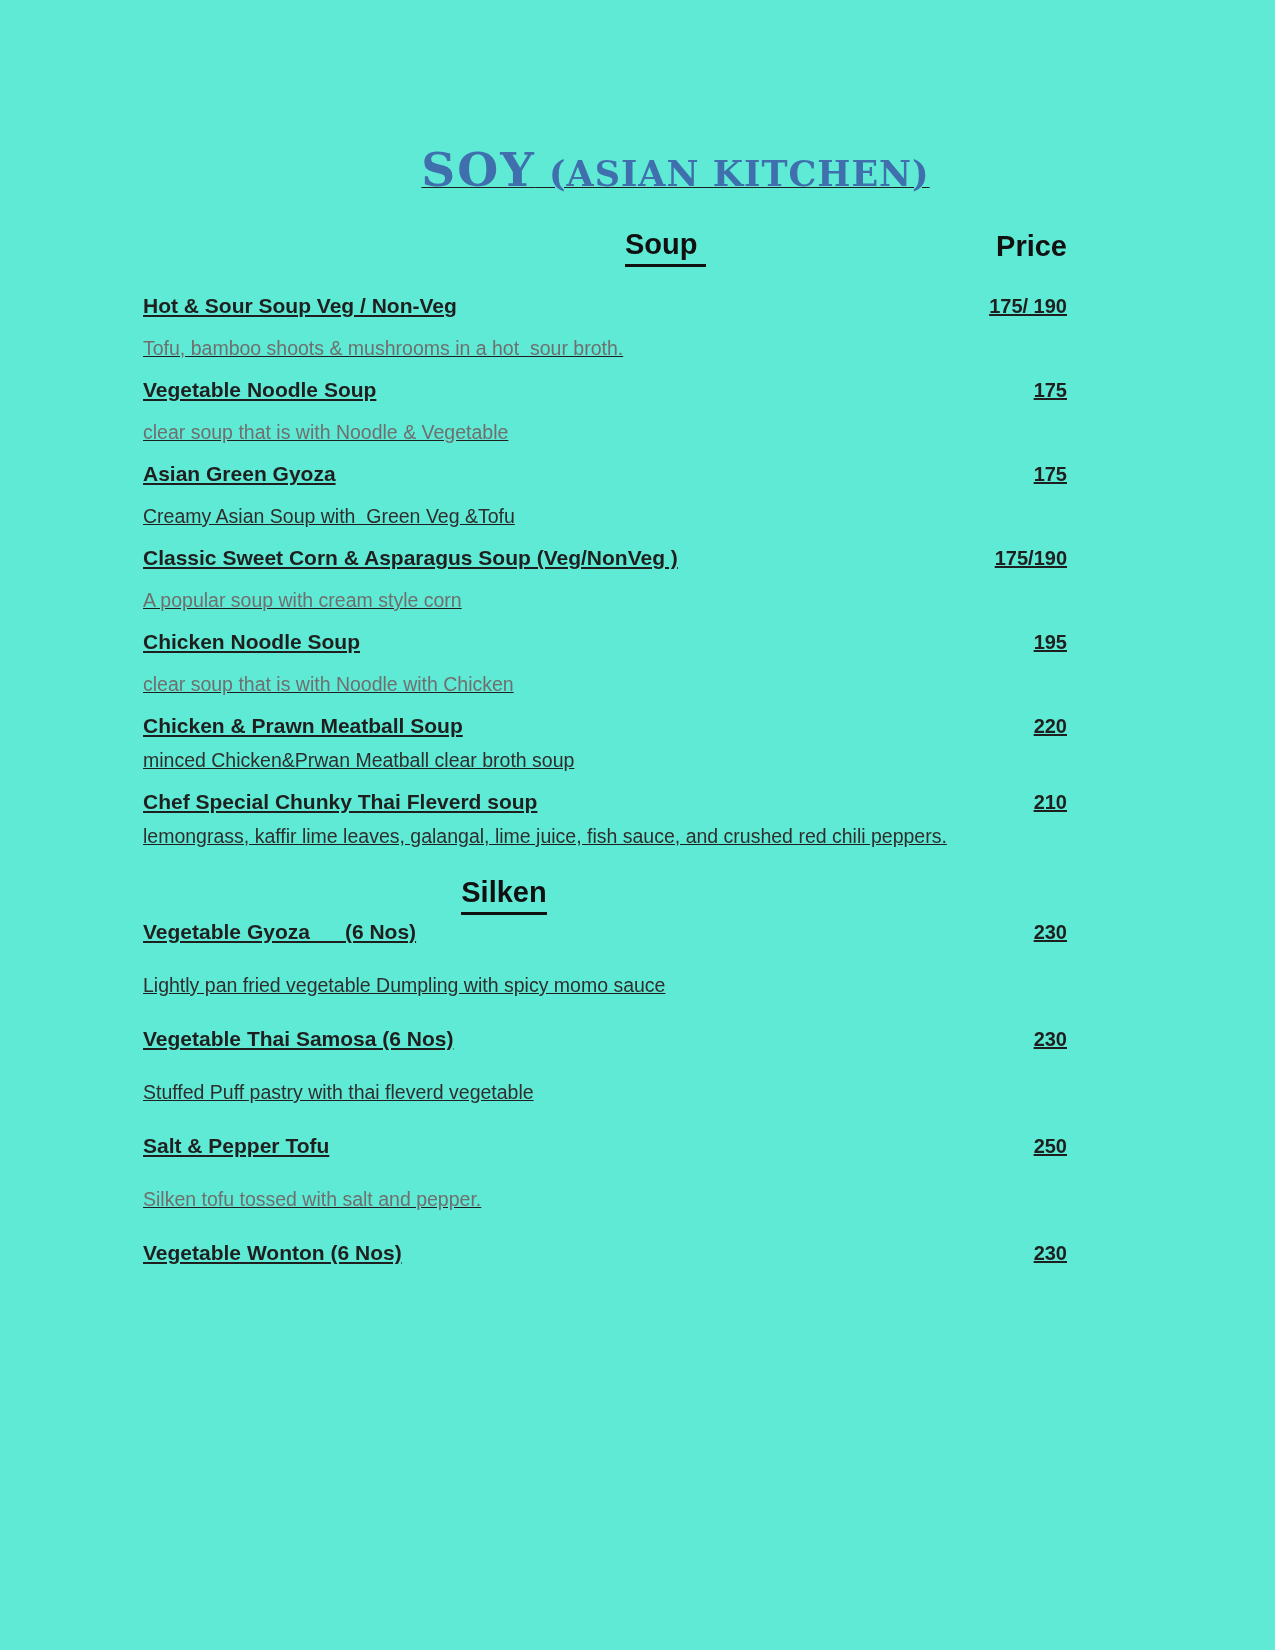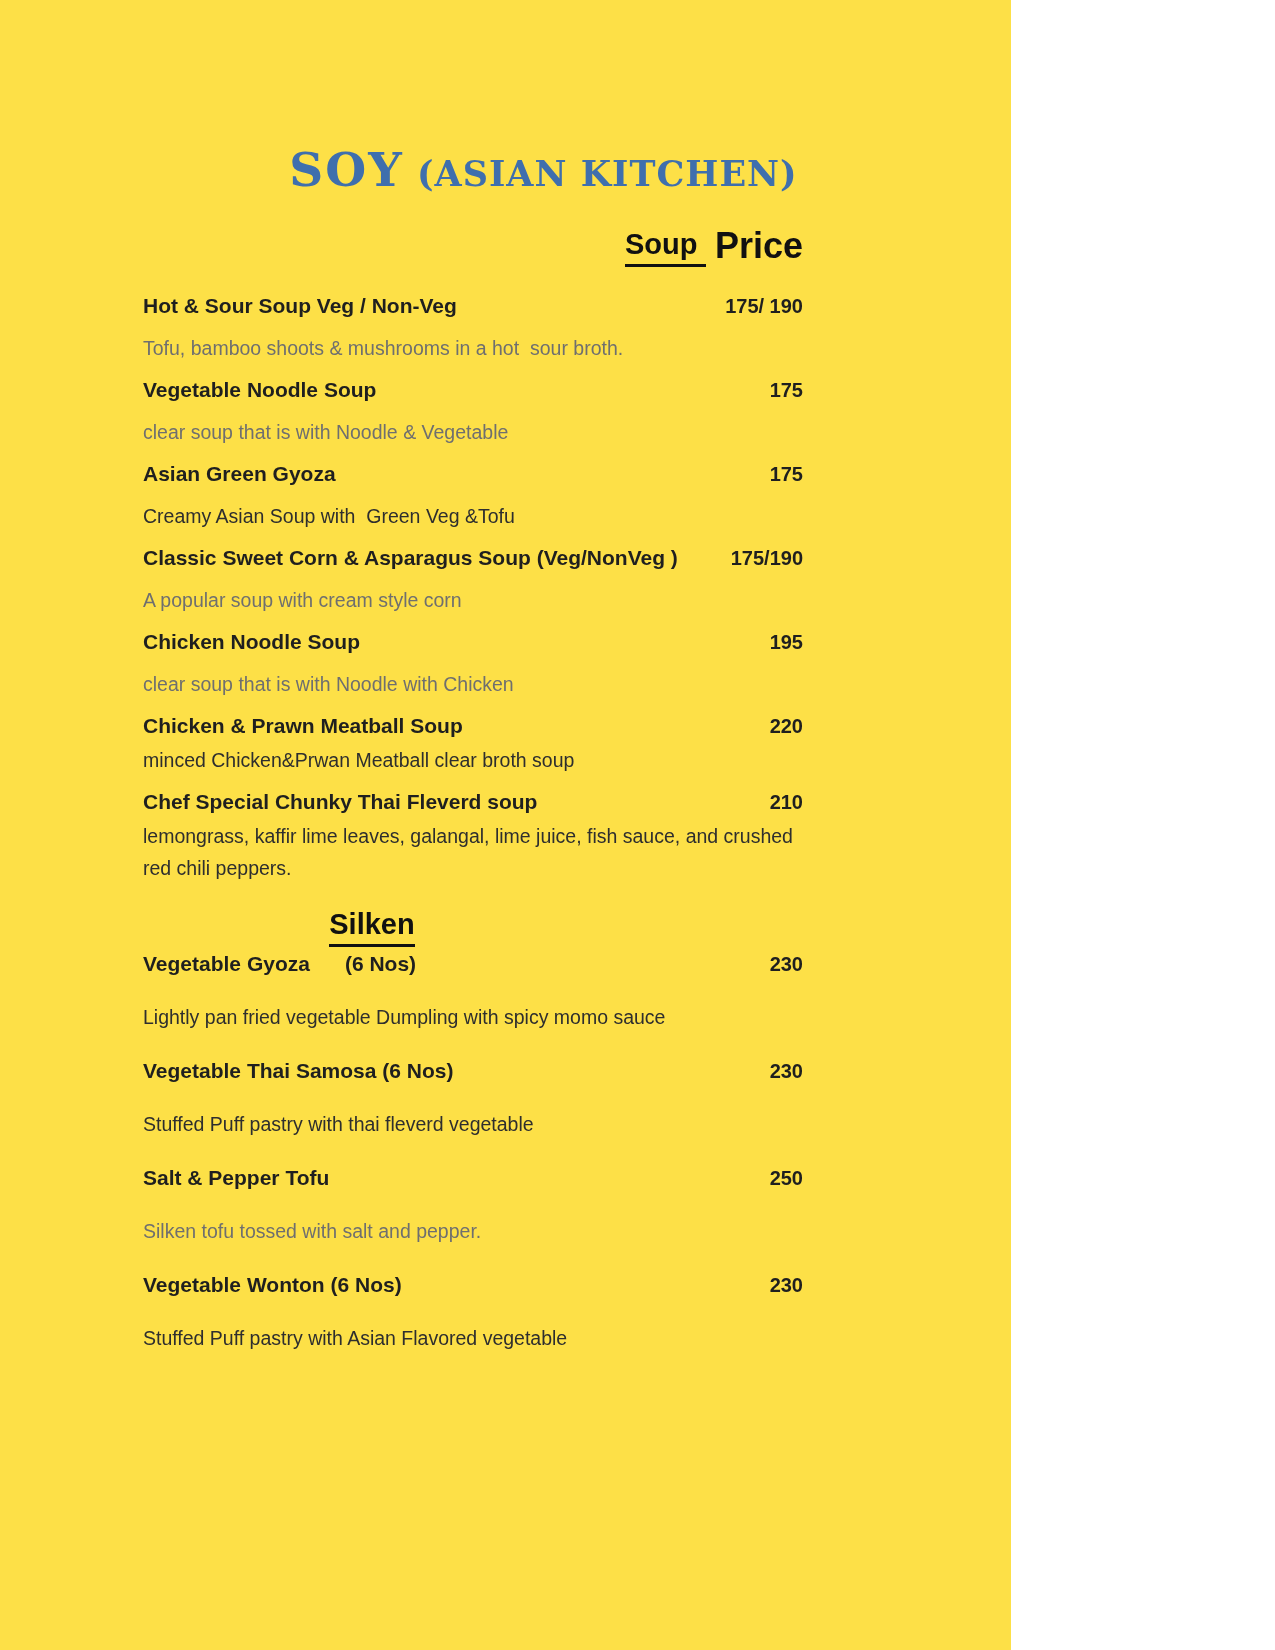--- a/index.html
+++ b/index.html
@@ -1,23 +1,24 @@
 <!DOCTYPE html>
 <html><head>
 <meta charset="utf-8">
 <style>
   html, body { margin: 0; padding: 0; background: #ffffff; }
   .page {
     position: relative;
-    width: 1011px;
+    width: 1275px;
     height: 1650px;
-    background: #fde047;
+    background: #5eead4;
     font-family: "Liberation Sans", sans-serif;
     color: #1f1f1f;
     overflow: hidden;
+    text-decoration: underline;
   }
   .title {
     margin-top: 146px;
     text-align: center;
     position: relative;
     left: 38px;
     line-height: 1;
     white-space: nowrap;
   }
   .title .brand {
@@ -49,21 +50,21 @@
     font-weight: bold;
     color: #111111;
     border-bottom: 3px solid #111111;
     white-space: pre;
     line-height: 39px;
   }
   .price-header {
     position: absolute;
     right: 0;
     top: 0;
-    font-size: 36px;
+    font-size: 29px;
     font-weight: bold;
     color: #111111;
     line-height: 42px;
   }
   .starter-header {
     margin-top: 20px;
     height: 44px;
     text-align: center;
     position: relative;
     left: -101px;
@@ -205,18 +206,15 @@
       <span class="item-price">250</span>
     </div>
     <div class="row s-gap-desc">
       <span class="item-desc desc-gray">Silken tofu tossed with salt and pepper.</span>
     </div>
 
     <div class="row s-gap-name">
       <span class="item-name">Vegetable Wonton (6 Nos)</span>
       <span class="item-price">230</span>
     </div>
-    <div class="row s-gap-desc">
-      <span class="item-desc desc-dark">Stuffed Puff pastry with Asian Flavored vegetable</span>
-    </div>
 
   </div>
 </div>
 
 </body></html>

